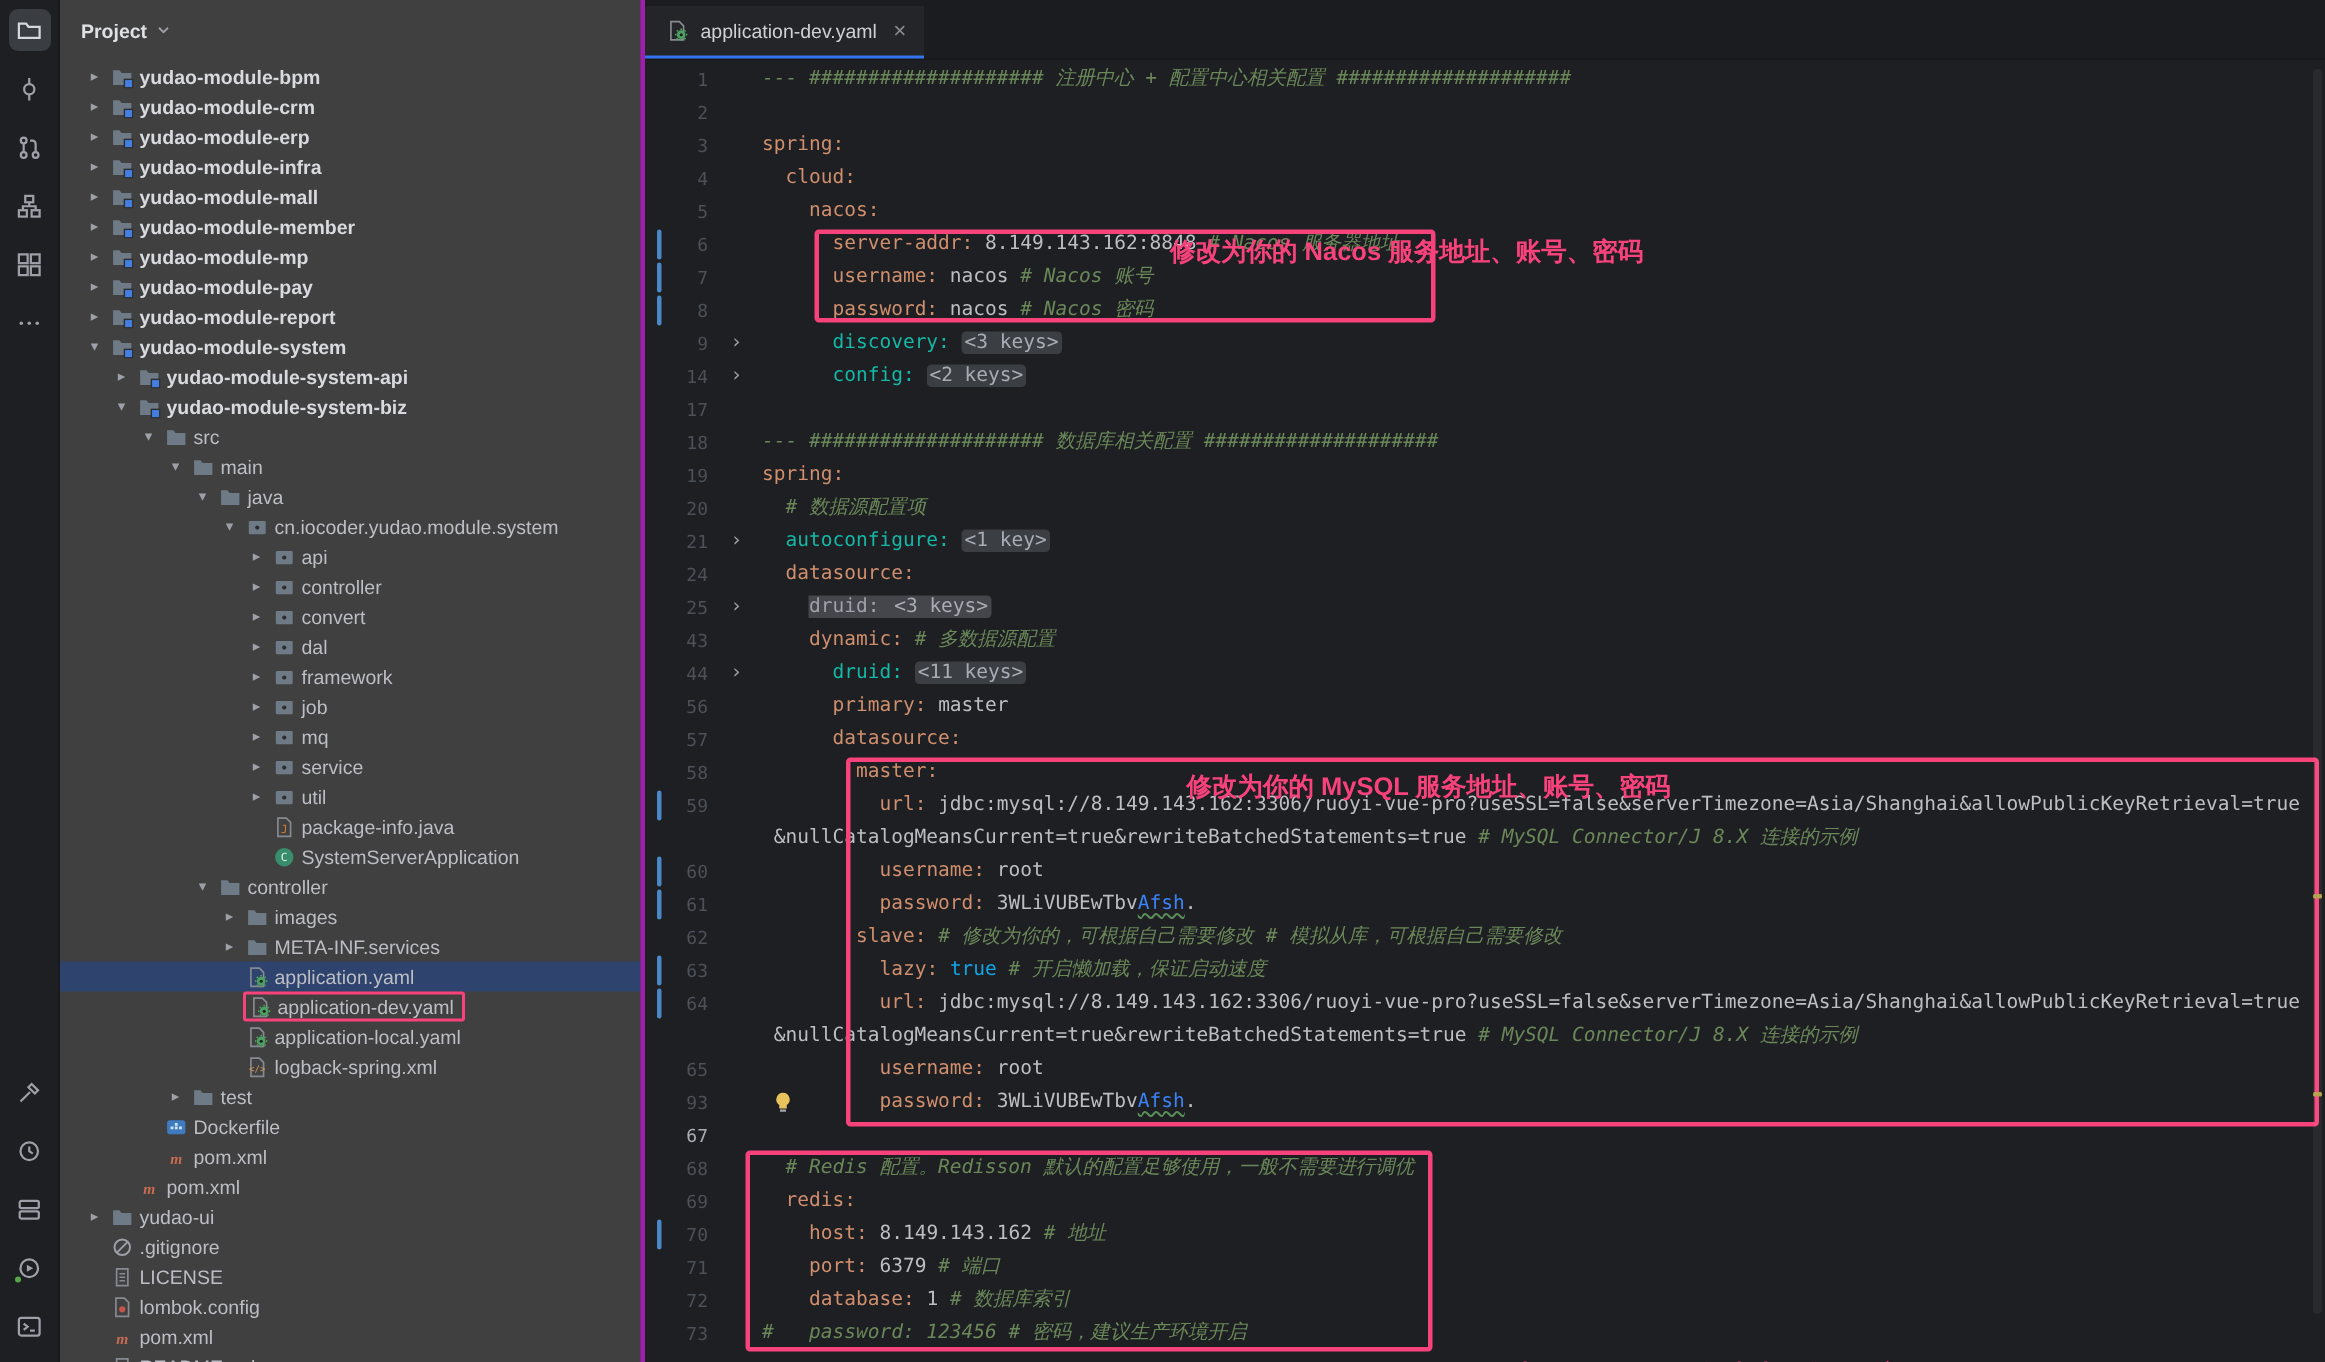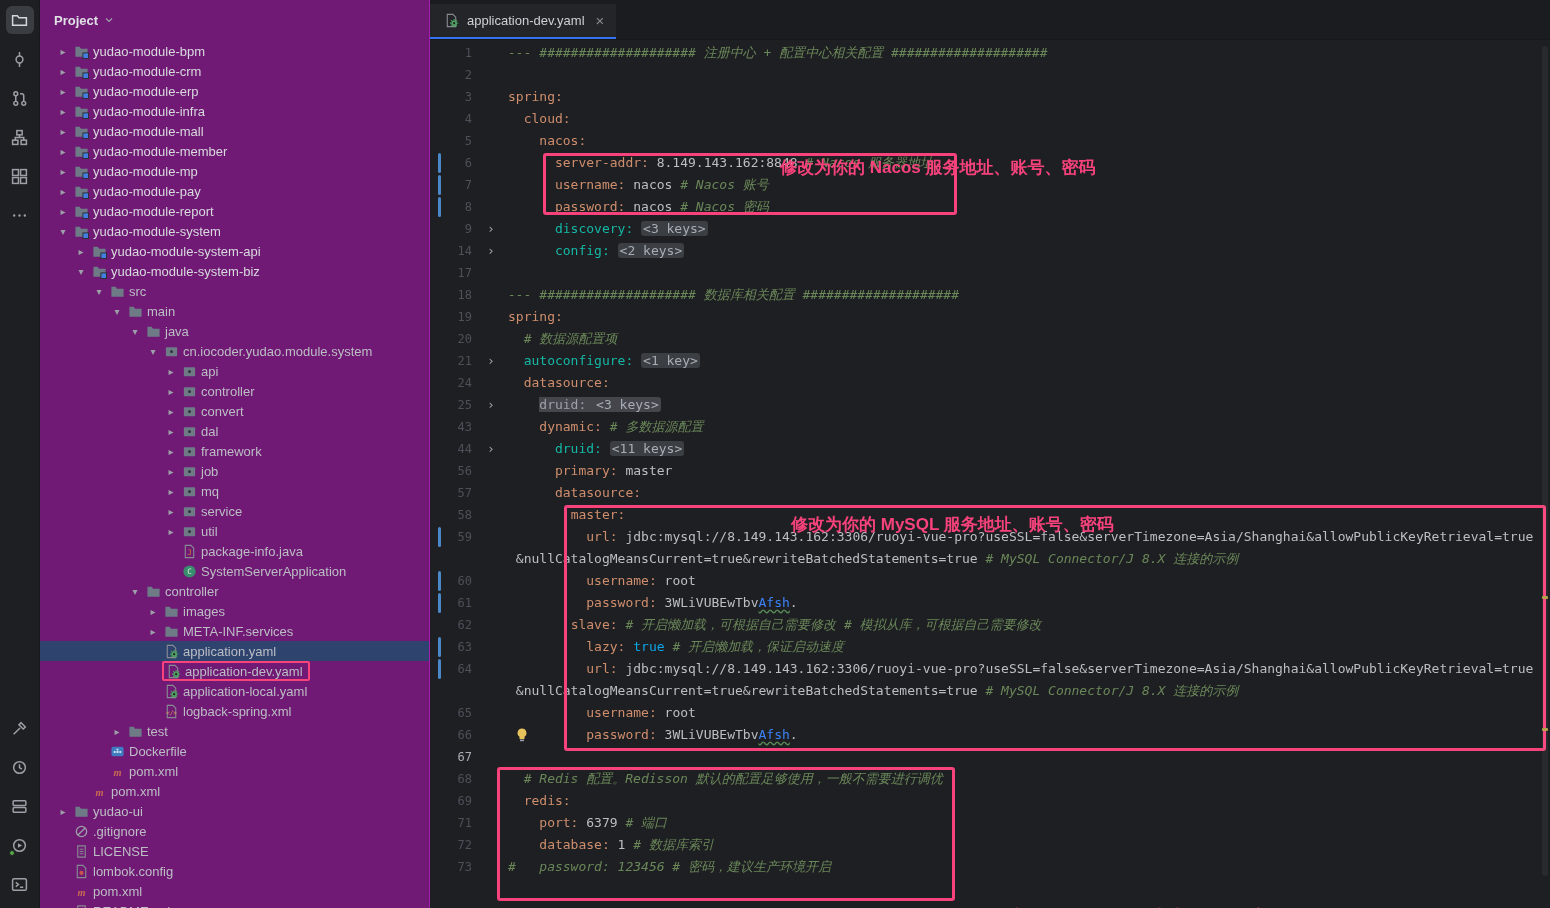--- a/index.html
+++ b/index.html
@@ -10,32 +10,32 @@
   #activity-bar{width:40px;background:#1e1f22;border-right:1px solid #17181b;display:flex;flex-direction:column;align-items:center;padding:6px 0 10px}
   #ab-top,#ab-bottom{display:flex;flex-direction:column;align-items:center;gap:11px}
   .ab-spacer{flex:1}
   .ab-icon{width:28px;height:28px;border-radius:6px;display:flex;align-items:center;justify-content:center;position:relative}
   .ab-icon svg{width:17px;height:17px;stroke:#9da0a8;fill:none;stroke-width:1.4}
   .ab-icon.active{background:#3a3d41}
   .ab-icon.active svg{stroke:#d5d8de}
   .green-dot{position:absolute;left:3px;bottom:3px;width:6px;height:6px;border-radius:50%;background:#57a64a;border:1px solid #1e1f22}
 
   
-  #project-panel{width:390px;background:#701a75;border-right:1px solid #a21caf;display:flex;flex-direction:column;position:relative}
+  #project-panel{width:390px;background:#404040;border-right:3px solid #a21caf;display:flex;flex-direction:column;position:relative}
   .panel-header{height:40px;flex:none;display:flex;align-items:center;padding-left:14px;gap:5px;color:#dfe1e5;font-weight:700}
   .panel-header svg{width:12px;height:12px;stroke:#9da0a8;fill:none;stroke-width:1.6}
   #tree{flex:1;overflow:hidden;position:relative;padding-top:1px;font-family:"Liberation Sans",sans-serif}
   .tree-row{height:20px;display:flex;align-items:center;white-space:nowrap;cursor:default}
   .tree-row.selected{background:#2e436e}
   .indent{flex:none;display:inline-block}
   .chev{width:18px;flex:none;text-align:center;color:#9da0a8;font-size:10px;font-family:"DejaVu Sans",sans-serif}
   .t-icon{width:18px;height:16px;flex:none;display:inline-flex;align-items:center;justify-content:center}
   .t-icon svg{width:15px;height:15px}
   .t-label{padding-left:3px;color:#bcbec4}
-  .tree-row.bold .t-label{font-weight:400;color:#d8dade}
+  .tree-row.bold .t-label{font-weight:700;color:#d8dade}
   .pinkwrap{display:inline-flex;align-items:center;border:2px solid #f8427c;border-radius:2px;height:20px;padding-right:5px}
 
   
   #editor-area{flex:1;min-width:0;display:flex;flex-direction:column;background:#1e1f22}
   #tab-bar{height:40px;flex:none;background:#1b1c1f;display:flex;align-items:stretch;border-bottom:1px solid #17181b}
   .tab{display:flex;align-items:center;gap:7px;padding:0 12px;margin-top:4px;background:#232529;border-bottom:2px solid #3574f0;color:#ced0d6}
   .tab .t-icon svg{width:15px;height:15px}
   .tab-close{color:#868a91;font-size:15px;margin-left:4px;line-height:1}
   #editor{flex:1;position:relative;font-family:"DejaVu Sans Mono",monospace;font-size:13px;overflow:hidden}
   #code-lines{position:absolute;inset:0;padding-top:2px}
@@ -689,32 +689,33 @@
           <div class="code-line"><span class="ln">25</span><span class="foldcol">›</span><span class="txt"><span class="tk-v">    </span><span class="tk-fksel">druid: </span><span class="tk-foldsel">&lt;3 keys&gt;</span></span></div>
           <div class="code-line"><span class="ln">43</span><span class="foldcol"></span><span class="txt"><span class="tk-v">    </span><span class="tk-k">dynamic:</span><span class="tk-v"> </span><span class="tk-cmt"># 多数据源配置</span></span></div>
           <div class="code-line"><span class="ln">44</span><span class="foldcol">›</span><span class="txt"><span class="tk-v">      </span><span class="tk-fk">druid: </span><span class="tk-fold">&lt;11 keys&gt;</span></span></div>
           <div class="code-line"><span class="ln">56</span><span class="foldcol"></span><span class="txt"><span class="tk-v">      </span><span class="tk-k">primary:</span><span class="tk-v"> master</span></span></div>
           <div class="code-line"><span class="ln">57</span><span class="foldcol"></span><span class="txt"><span class="tk-v">      </span><span class="tk-k">datasource:</span></span></div>
           <div class="code-line"><span class="ln">58</span><span class="foldcol"></span><span class="txt"><span class="tk-v">        </span><span class="tk-ki">master:</span></span></div>
           <div class="code-line"><span class="chg"></span><span class="ln">59</span><span class="foldcol"></span><span class="txt"><span class="tk-v">          </span><span class="tk-k">url:</span><span class="tk-v"> jdbc:mysql://8.149.143.162:3306/ruoyi-vue-pro?useSSL=false&amp;serverTimezone=Asia/Shanghai&amp;allowPublicKeyRetrieval=true</span></span></div>
           <div class="code-line"><span class="ln"></span><span class="foldcol"></span><span class="txt"><span class="tk-v"> &amp;nullCatalogMeansCurrent=true&amp;rewriteBatchedStatements=true </span><span class="tk-cmt"># MySQL Connector/J 8.X 连接的示例</span></span></div>
           <div class="code-line"><span class="chg"></span><span class="ln">60</span><span class="foldcol"></span><span class="txt"><span class="tk-v">          </span><span class="tk-k">username:</span><span class="tk-v"> root</span></span></div>
           <div class="code-line"><span class="chg"></span><span class="ln">61</span><span class="foldcol"></span><span class="txt"><span class="tk-v">          </span><span class="tk-k">password:</span><span class="tk-v"> 3WLiVUBEwTbv</span><span class="tk-tw">Afsh</span><span class="tk-v">.</span></span></div>
-          <div class="code-line"><span class="ln">62</span><span class="foldcol"></span><span class="txt"><span class="tk-v">        </span><span class="tk-ki">slave: </span><span class="tk-cmt"># 开启懒加载，可根据自己需要修改 # 模拟从库，可根据自己需要修改</span></span></div>
+          <div class="code-line"><span class="ln">62</span><span class="foldcol"></span><span class="txt"><span class="tk-v">        </span><span class="tk-ki">slave: </span><span class="tk-cmt"># 修改为你的，可根据自己需要修改 # 模拟从库，可根据自己需要修改</span></span></div>
           <div class="code-line"><span class="chg"></span><span class="ln">63</span><span class="foldcol"></span><span class="txt"><span class="tk-v">          </span><span class="tk-k">lazy:</span><span class="tk-v"> </span><span class="tk-b">true</span><span class="tk-v"> </span><span class="tk-cmt"># 开启懒加载，保证启动速度</span></span></div>
           <div class="code-line"><span class="chg"></span><span class="ln">64</span><span class="foldcol"></span><span class="txt"><span class="tk-v">          </span><span class="tk-k">url:</span><span class="tk-v"> jdbc:mysql://8.149.143.162:3306/ruoyi-vue-pro?useSSL=false&amp;serverTimezone=Asia/Shanghai&amp;allowPublicKeyRetrieval=true</span></span></div>
           <div class="code-line"><span class="ln"></span><span class="foldcol"></span><span class="txt"><span class="tk-v"> &amp;nullCatalogMeansCurrent=true&amp;rewriteBatchedStatements=true </span><span class="tk-cmt"># MySQL Connector/J 8.X 连接的示例</span></span></div>
           <div class="code-line"><span class="ln">65</span><span class="foldcol"></span><span class="txt"><span class="tk-v">          </span><span class="tk-k">username:</span><span class="tk-v"> root</span></span></div>
-          <div class="code-line"><span class="ln">66</span><span class="foldcol"></span><span class="txt"><span class="tk-v">          </span><span class="tk-k">password:</span><span class="tk-v"> 3WLiVUBEwTbv</span><span class="tk-tw">Afsh</span><span class="tk-v">.</span></span><span class="bulb"><svg viewBox="0 0 16 16">
+          <div class="code-line"><span class="ln">93</span><span class="foldcol"></span><span class="txt"><span class="tk-v">          </span><span class="tk-k">password:</span><span class="tk-v"> 3WLiVUBEwTbv</span><span class="tk-tw">Afsh</span><span class="tk-v">.</span></span><span class="bulb"><svg viewBox="0 0 16 16">
                 <path d="M8 1.5a4.5 4.5 0 0 0-2.5 8.2V12h5V9.7A4.5 4.5 0 0 0 8 1.5z" fill="#e8c35c"></path>
                 <rect x="6" y="12.6" width="4" height="1.6" fill="#9da0a8"></rect>
               </svg></span></div>
           <div class="code-line"><span class="ln cur">67</span><span class="foldcol"></span><span class="txt"></span></div>
           <div class="code-line"><span class="ln">68</span><span class="foldcol"></span><span class="txt"><span class="tk-v">  </span><span class="tk-cmt"># Redis 配置。Redisson 默认的配置足够使用，一般不需要进行调优</span></span></div>
           <div class="code-line"><span class="ln">69</span><span class="foldcol"></span><span class="txt"><span class="tk-v">  </span><span class="tk-k">redis:</span></span></div>
+          <div class="code-line"><span class="chg"></span><span class="ln">70</span><span class="foldcol"></span><span class="txt"><span class="tk-v">    </span><span class="tk-k">host:</span><span class="tk-v"> 8.149.143.162 </span><span class="tk-cmt"># 地址</span></span></div>
           <div class="code-line"><span class="ln">71</span><span class="foldcol"></span><span class="txt"><span class="tk-v">    </span><span class="tk-k">port:</span><span class="tk-v"> 6379 </span><span class="tk-cmt"># 端口</span></span></div>
           <div class="code-line"><span class="ln">72</span><span class="foldcol"></span><span class="txt"><span class="tk-v">    </span><span class="tk-k">database:</span><span class="tk-v"> 1 </span><span class="tk-cmt"># 数据库索引</span></span></div>
           <div class="code-line"><span class="ln">73</span><span class="foldcol"></span><span class="txt"><span class="tk-cmt">#   password: 123456 # 密码，建议生产环境开启</span></span></div>
         </div>
 
       <div class="pink-box" id="box-nacos"></div>
       <div class="pink-box" id="box-mysql"></div>
       <div class="pink-box" id="box-redis"></div>
       <div class="pink-label" id="label-nacos">修改为你的 Nacos 服务地址、账号、密码</div>
       <div class="pink-label" id="label-mysql">修改为你的 MySQL 服务地址、账号、密码</div>

